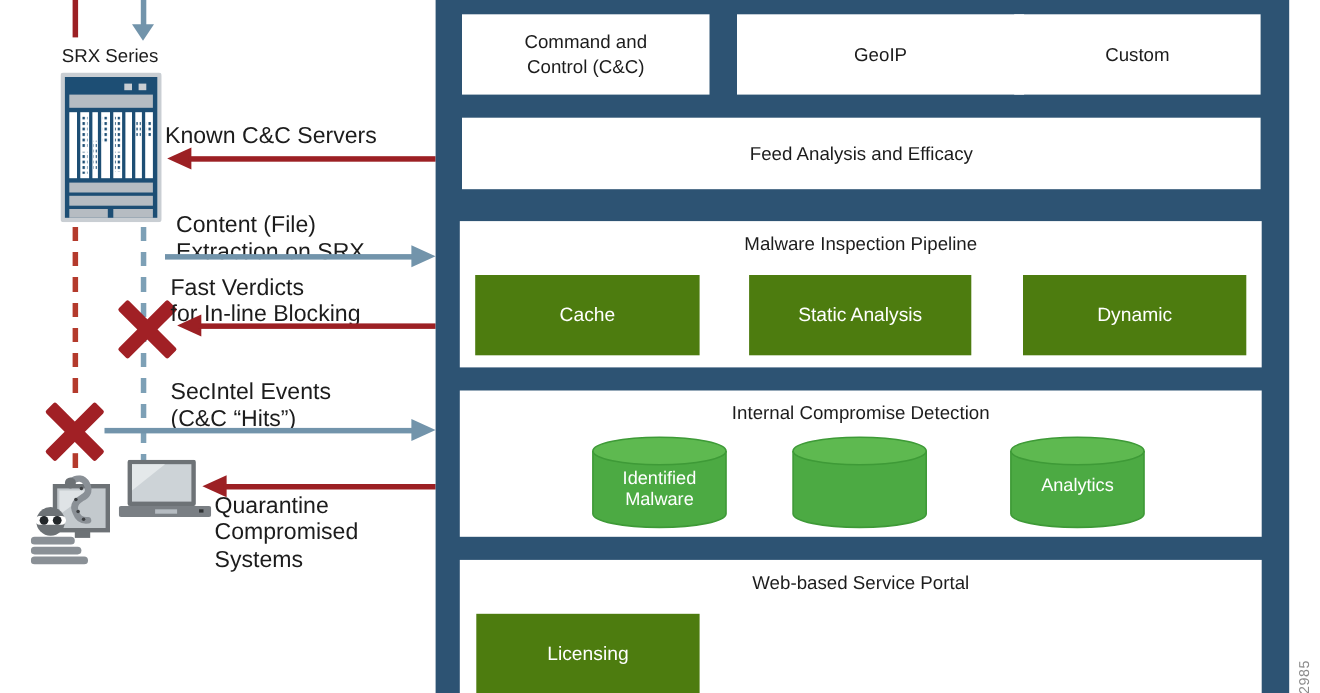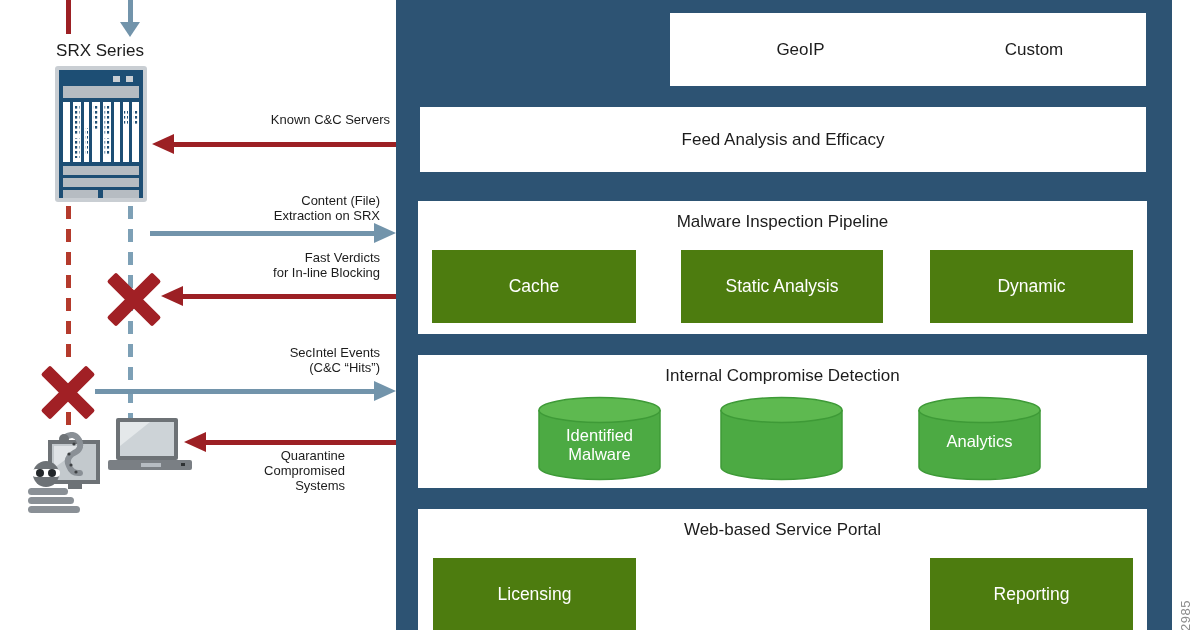--- a/index.html
+++ b/index.html
@@ -28,21 +28,21 @@
   .c-steel .shaft{background:#7294ab;}
   .c-steel.h-right .head{border-left:22px solid #7294ab;}
 
   
   .xmark{position:absolute;width:58px;height:58px;}
   .xmark i{position:absolute;left:-3px;top:22.5px;width:64px;height:13px;background:#a12025;border-radius:2px;}
   .xmark i.b1{transform:rotate(45deg);}
   .xmark i.b2{transform:rotate(-45deg);}
 
   
-  .flabel{position:absolute;font-size:13px;line-height:1.16;text-align:right;white-space:pre-line;}
+  .flabel{position:absolute;font-size:21px;line-height:1.16;text-align:left;white-space:pre-line;}
   .srx-label{position:absolute;left:40px;top:41px;width:120px;text-align:center;font-size:17px;}
 
   
   .panel{position:absolute;left:396px;top:0;width:776px;height:630px;background:#2d5373;}
   .wbox{position:absolute;background:#ffffff;}
   .wbox.center{display:flex;align-items:center;justify-content:center;text-align:center;
                font-size:17px;white-space:pre-line;line-height:1.25;}
   .sec{position:absolute;background:#ffffff;}
   .sec-title{position:absolute;left:0;right:0;top:11px;text-align:center;font-size:17px;}
   .gbox{position:absolute;background:#4d7c0f;color:#fff;font-size:17.5px;display:flex;
@@ -178,20 +178,22 @@
     <rect x="8" y="0" width="62" height="42" rx="2" fill="#6d7276"></rect>
     <rect x="12" y="4" width="54" height="34" fill="#cdd3d7"></rect>
     <polygon points="12,4 42,4 12,28" fill="#e4e8ea"></polygon>
     <rect x="0" y="42" width="84" height="10" rx="2" fill="#7a7f84"></rect>
     <rect x="33" y="45" width="20" height="4" fill="#b6bcc2"></rect>
     <rect x="73" y="45" width="4" height="3" fill="#2f3234"></rect>
   </svg>
 
   <div class="panel">
 
+    <div class="wbox center" style="left:24px;top:13px;width:225px;height:73px;">Command and
+Control (C&amp;C)</div>
     <div class="wbox center" style="left:274px;top:13px;width:261px;height:73px;">GeoIP</div>
     <div class="wbox center" style="left:526px;top:13px;width:224px;height:73px;">Custom</div>
 
     <div class="wbox center" style="left:24px;top:107px;width:726px;height:65px;">Feed Analysis and Efficacy</div>
 
     <div class="sec" style="left:22px;top:201px;width:729px;height:133px;">
       <div class="sec-title">Malware Inspection Pipeline</div>
       <div class="gbox" style="left:14px;top:49px;width:204px;height:73px;">Cache</div>
       <div class="gbox" style="left:263px;top:49px;width:202px;height:73px;">Static Analysis</div>
       <div class="gbox" style="left:512px;top:49px;width:203px;height:73px;">Dynamic</div>
@@ -221,20 +223,19 @@
           <path d="M2 14 v57 a60.5 12.5 0 0 0 121 0 v-57" fill="#4caa43" stroke="#3e9a37" stroke-width="1.5"></path>
           <ellipse cx="62.5" cy="14" rx="60.5" ry="12.5" fill="#5eb950" stroke="#3e9a37" stroke-width="1.5"></ellipse>
         </svg>
         <div class="ctext" style="top:36px;">Analytics</div>
       </div>
     </div>
 
     <div class="sec" style="left:22px;top:509px;width:729px;height:130px;">
       <div class="sec-title">Web-based Service Portal</div>
       <div class="gbox" style="left:15px;top:49px;width:203px;height:73px;">Licensing</div>
-      <div class="gbox" style="left:512px;top:49px;width:203px;height:73px;">Reporting</div>
     </div>
 
   </div>
 
   <div class="figid">2985</div>
 
 </div>
 
 </body></html>

